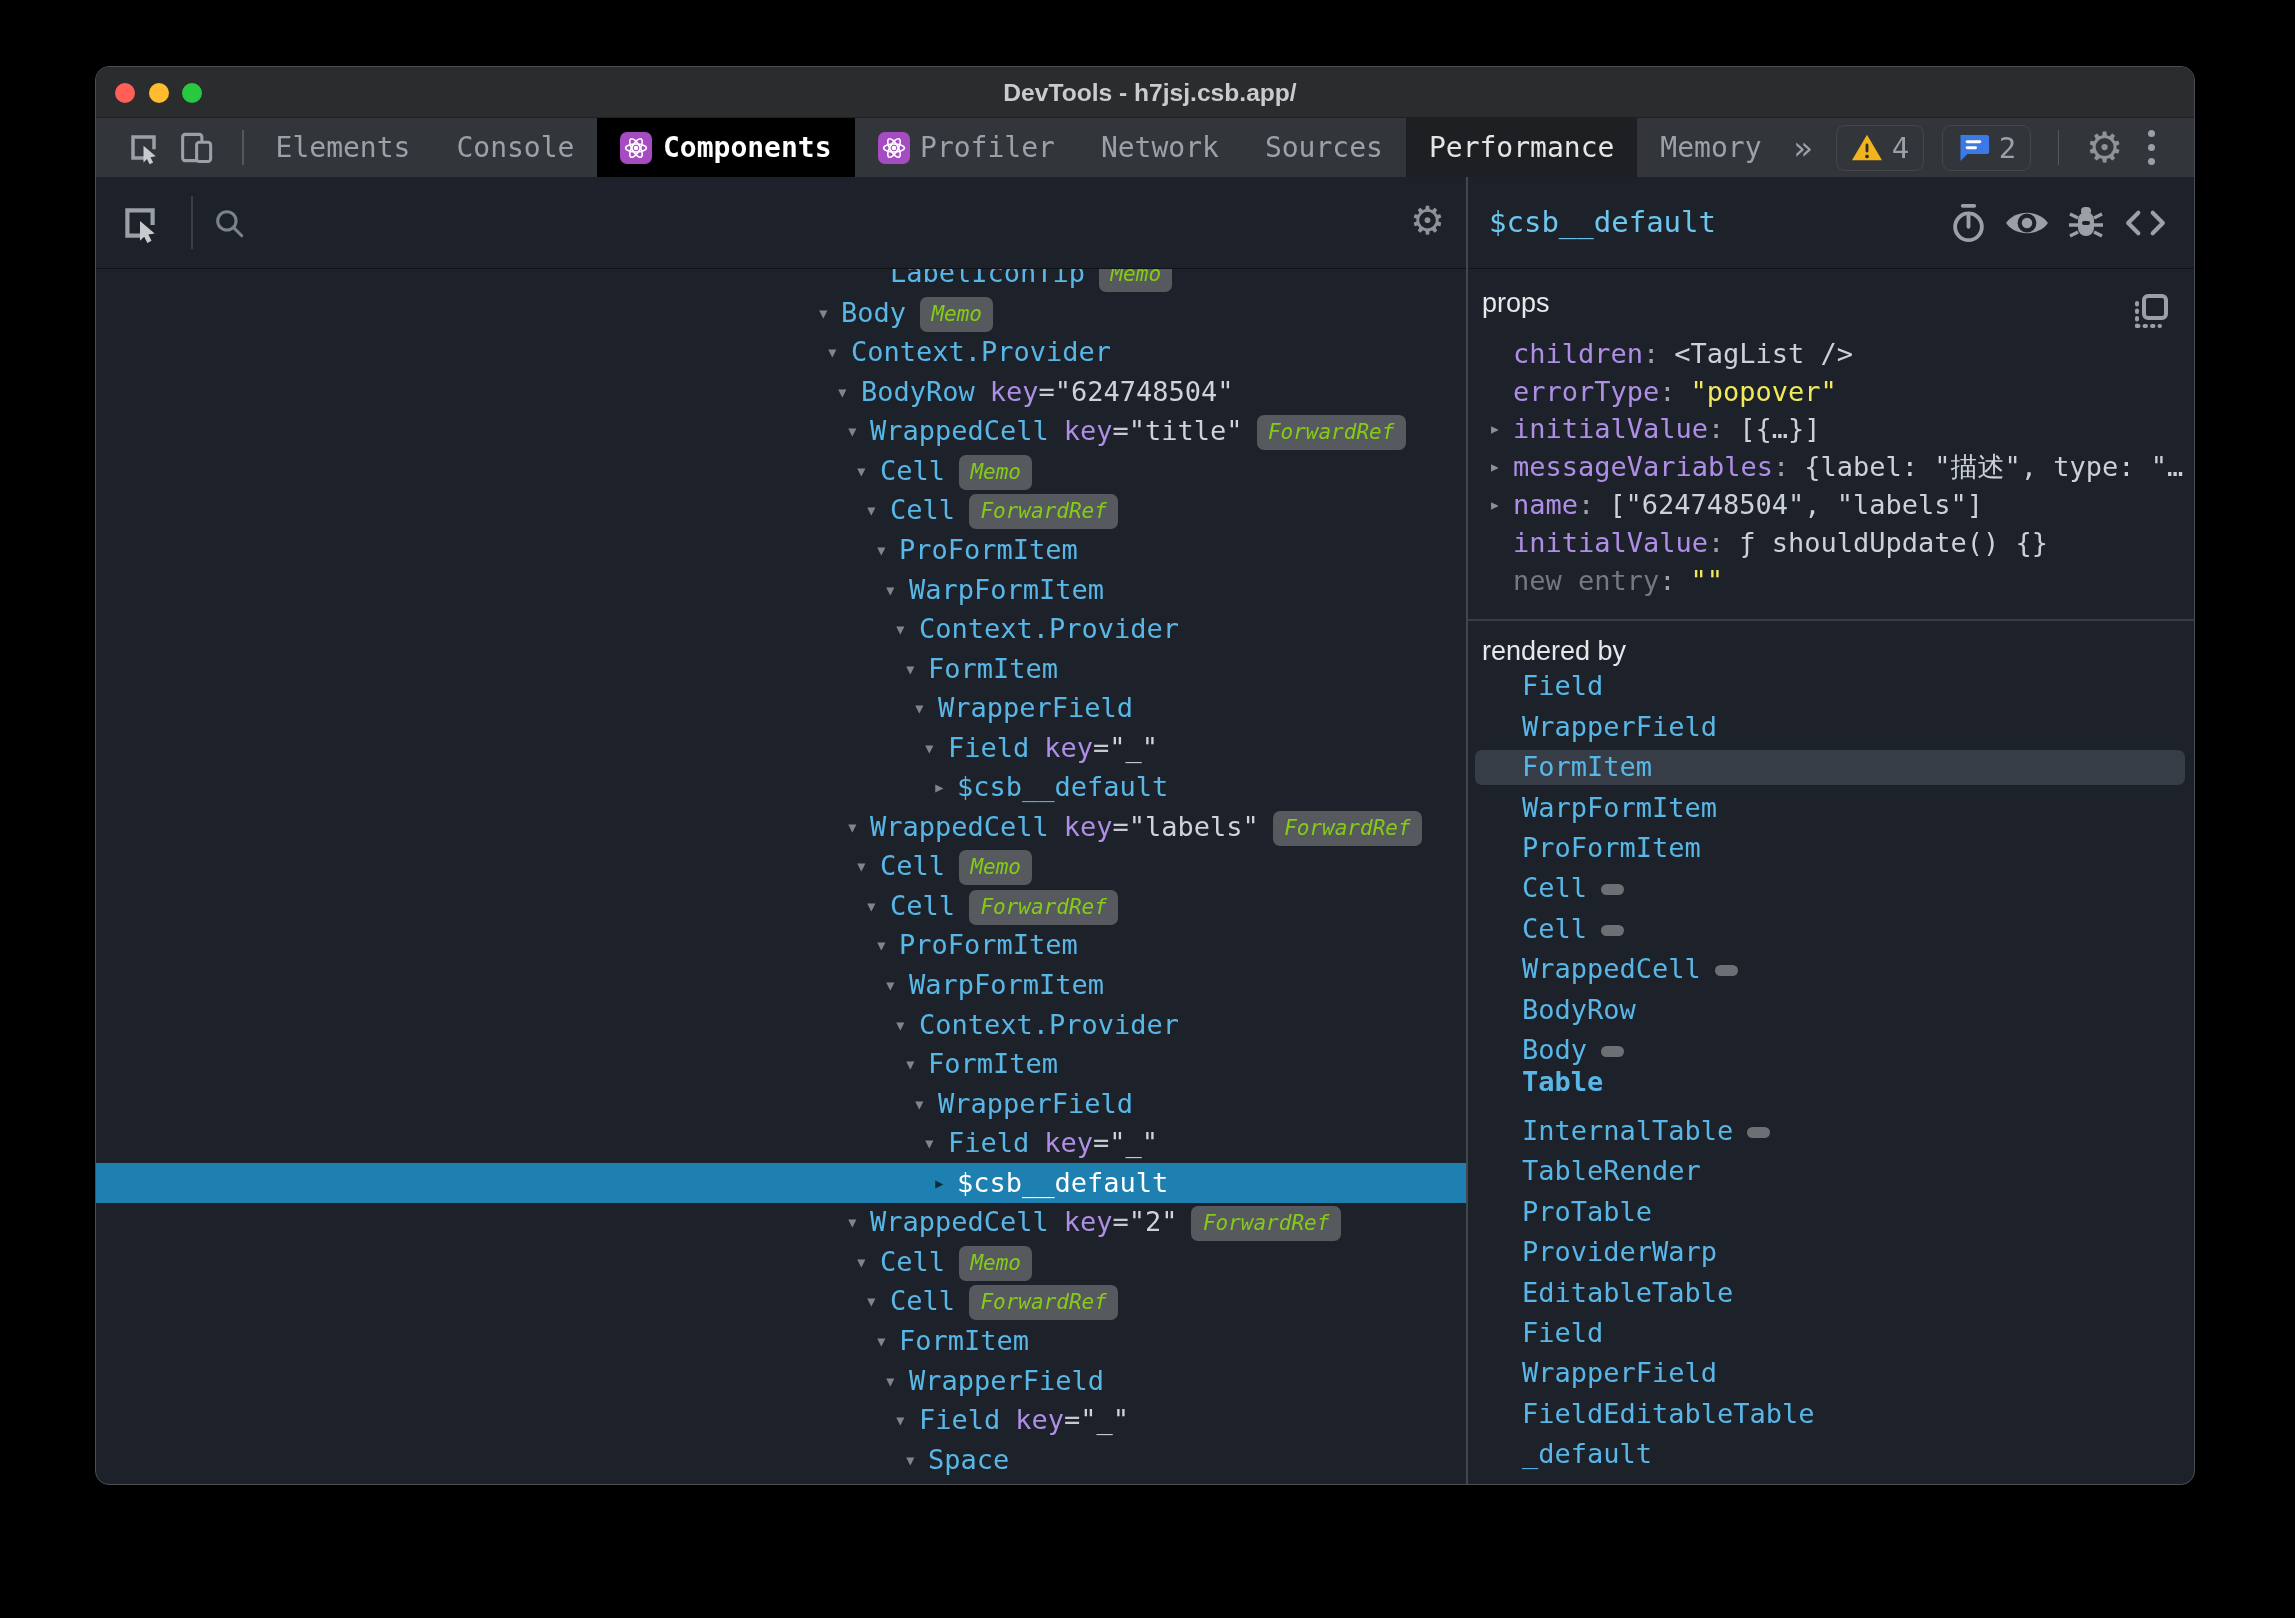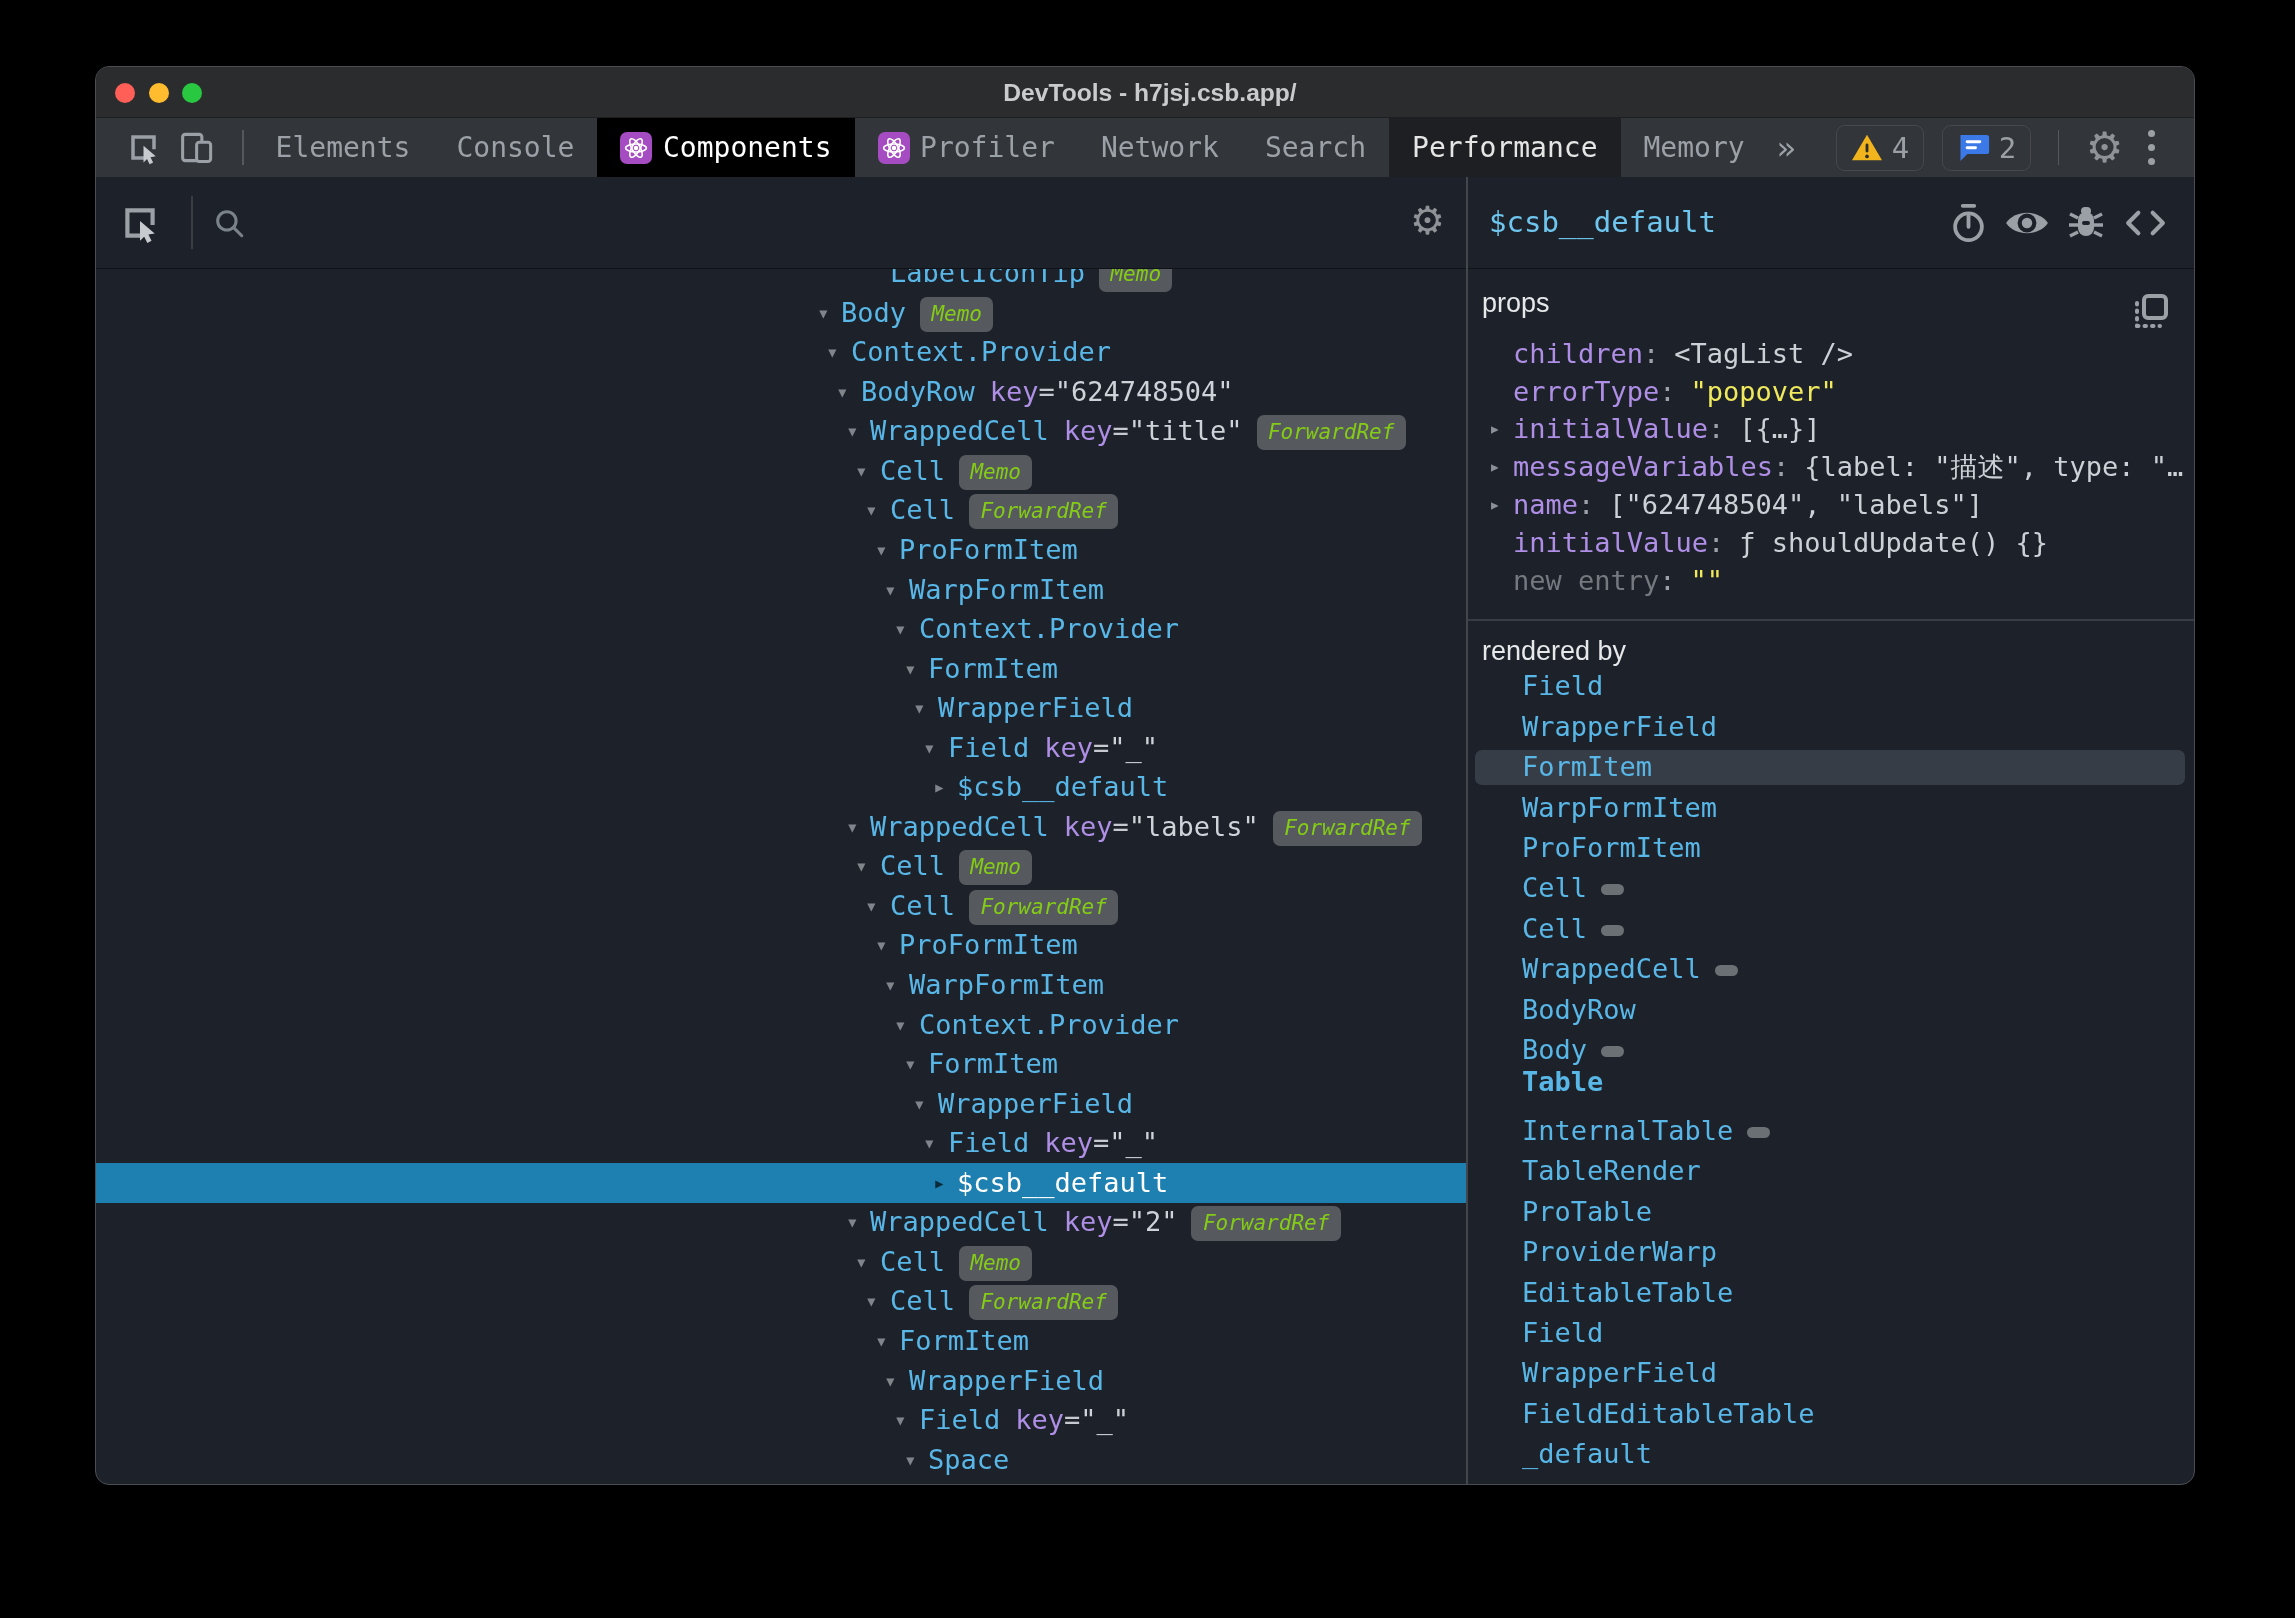--- a/index.html
+++ b/index.html
@@ -19,21 +19,21 @@
   .title-text{position:absolute;left:10px;right:0;top:0;height:51px;line-height:51px;
     text-align:center;color:#c9cbcd;font-size:24.6px;font-weight:700;}
 
   
   .tabbar{position:absolute;left:0;top:51px;right:0;height:59px;background:#323539;
     display:flex;align-items:stretch;}
   .tb-icons{display:flex;align-items:center;padding-left:30px;gap:17.6px;}
   .tb-divider{width:1.8px;height:35px;background:#55585c;margin:0 8.8px;align-self:center;}
   .tab{display:flex;align-items:center;gap:10.5px;padding:0 23px;font-family:"DejaVu Sans Mono",monospace;
     font-size:28px;color:#9ba1a7;cursor:default;}
-  .tab.active-black{background:#000;color:#fff;font-weight:400;}
+  .tab.active-black{background:#000;color:#fff;font-weight:700;}
   .tab.active-dark{background:#1d1f22;color:#e5e5e5;font-weight:400;}
   .react-chip{width:32px;height:32px;border-radius:7px;background:#a64cc2;display:flex;
     align-items:center;justify-content:center;}
   .tb-right{margin-left:auto;display:flex;align-items:center;gap:17.6px;padding-right:32px;}
   .err-badge{display:flex;align-items:center;gap:8.8px;height:46px;border:1.8px solid #46484b;
     border-radius:8.8px;padding:0 14px;font-family:"DejaVu Sans Mono",monospace;font-size:29px;color:#9aa0a6;}
   .kebab{display:flex;flex-direction:column;gap:7px;padding:0 7px;}
   .kebab span{width:7px;height:7px;border-radius:50%;background:#9aa0a6;}
   .chevron-more{font-size:32px;color:#9ba1a7;padding:0 8.8px;font-family:"DejaVu Sans Mono",monospace;}
 
@@ -149,21 +149,21 @@
               <ellipse cx="15" cy="15" rx="12" ry="4.6" fill="none" stroke="#fff" stroke-width="1.8" transform="rotate(60 15 15)"></ellipse>
               <ellipse cx="15" cy="15" rx="12" ry="4.6" fill="none" stroke="#fff" stroke-width="1.8" transform="rotate(120 15 15)"></ellipse>
             </svg>
           </span>
           <span>Profiler</span>
         </div>
         <div class="tab ">
           <span>Network</span>
         </div>
         <div class="tab ">
-          <span>Search</span>
+          <span>Sources</span>
         </div>
         <div class="tab active-dark">
           <span>Performance</span>
         </div>
         <div class="tab ">
           <span>Memory</span>
         </div>
         <span class="chevron-more tab">»</span>
       </div>
     <div class="tb-right">

